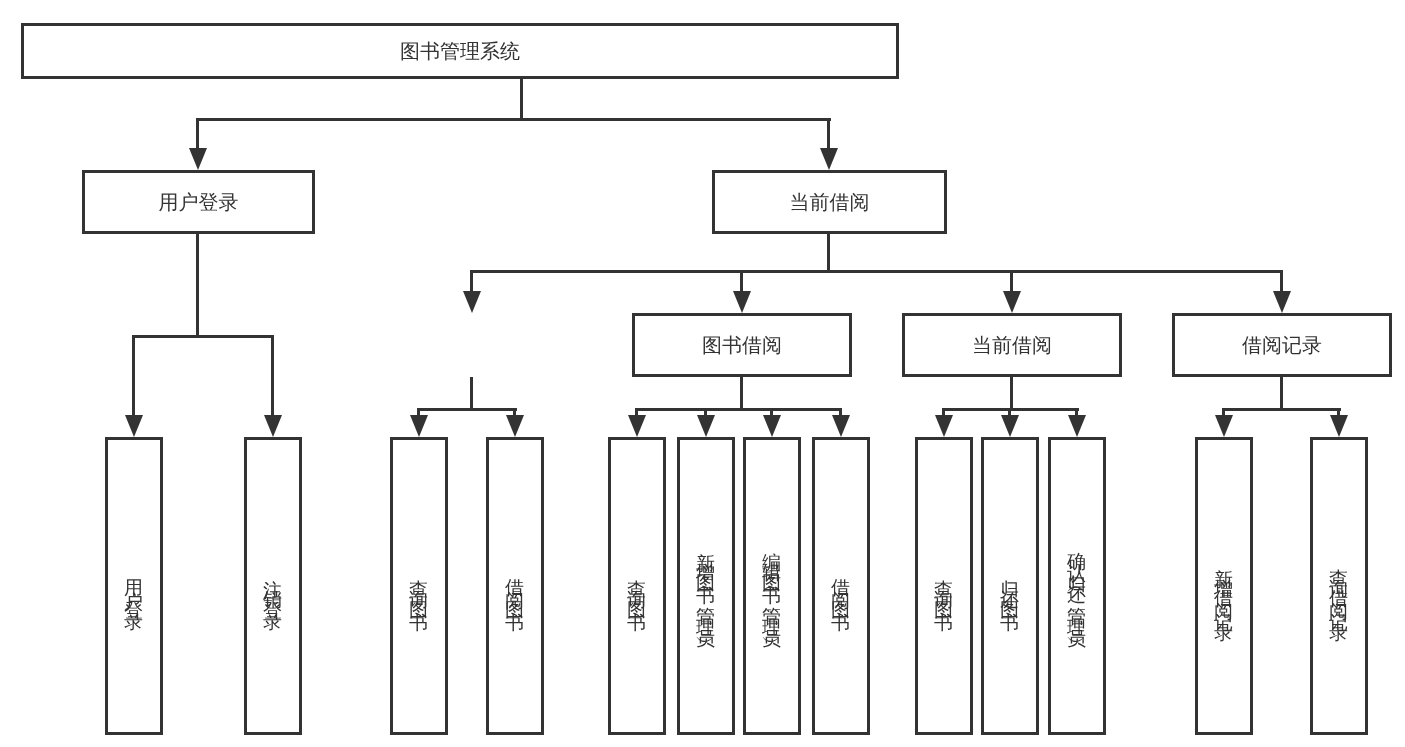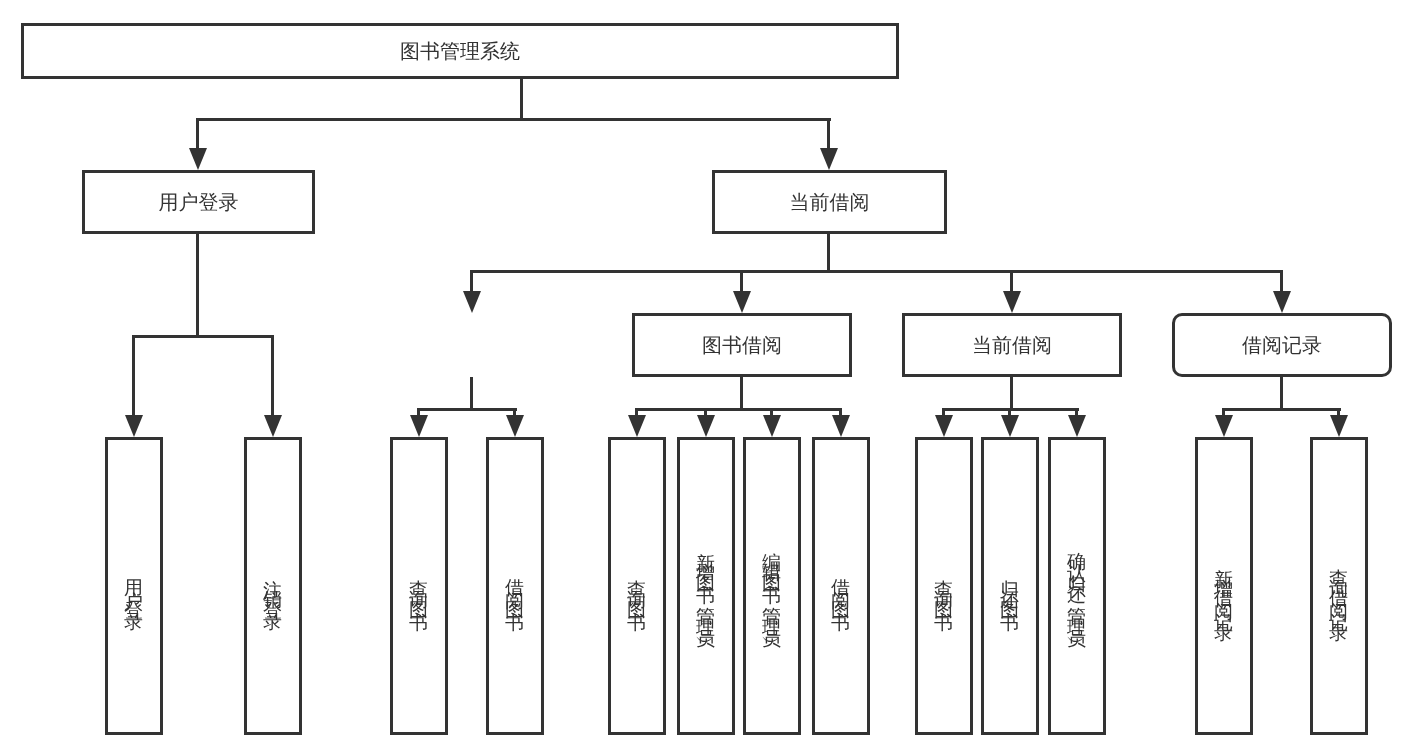--- a/index.html
+++ b/index.html
@@ -92,21 +92,21 @@
   <div class="arr" style="left:1003px; top:291px;"></div>
   <div class="vline" style="left:1280px; top:270px; height:24px;"></div>
   <div class="arr" style="left:1273px; top:291px;"></div>
 
   <div class="box" style="left:632px; top:313px; width:220px; height:64px;">
     <span>图书借阅</span>
   </div>
   <div class="box" style="left:902px; top:313px; width:220px; height:64px;">
     <span>当前借阅</span>
   </div>
-  <div class="box" style="left:1172px; top:313px; width:220px; height:64px;border-radius:10px;">
+  <div class="box" style="left:1172px; top:313px; width:220px; height:64px;">
     <span>借阅记录</span>
   </div>
 
   <div class="vline" style="left:470px; top:377px; height:31px;"></div>
   <div class="hline" style="left:417px; top:408px; width:100px;"></div>
   <div class="vline" style="left:417px; top:408px; height:9px;"></div>
   <div class="arr" style="left:410px; top:415px;"></div>
   <div class="vline" style="left:513px; top:408px; height:9px;"></div>
   <div class="arr" style="left:506px; top:415px;"></div>
 

